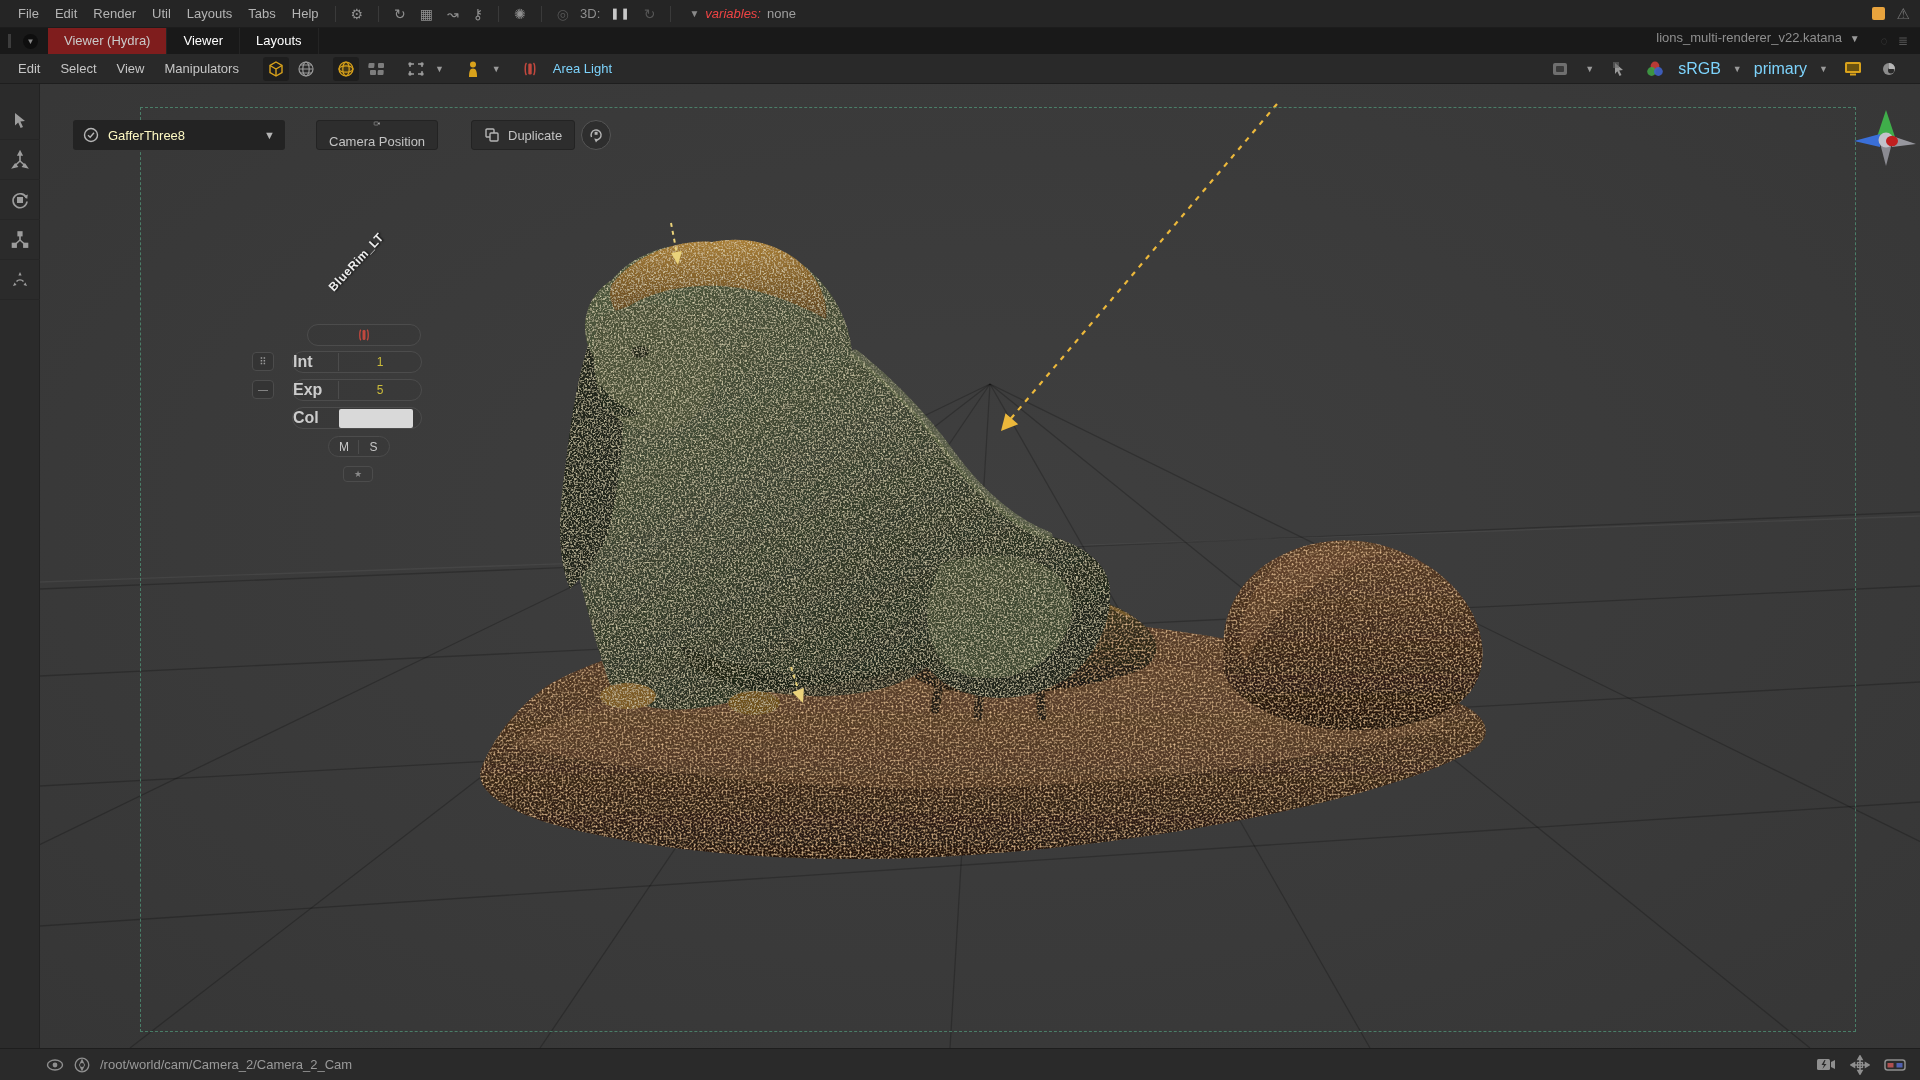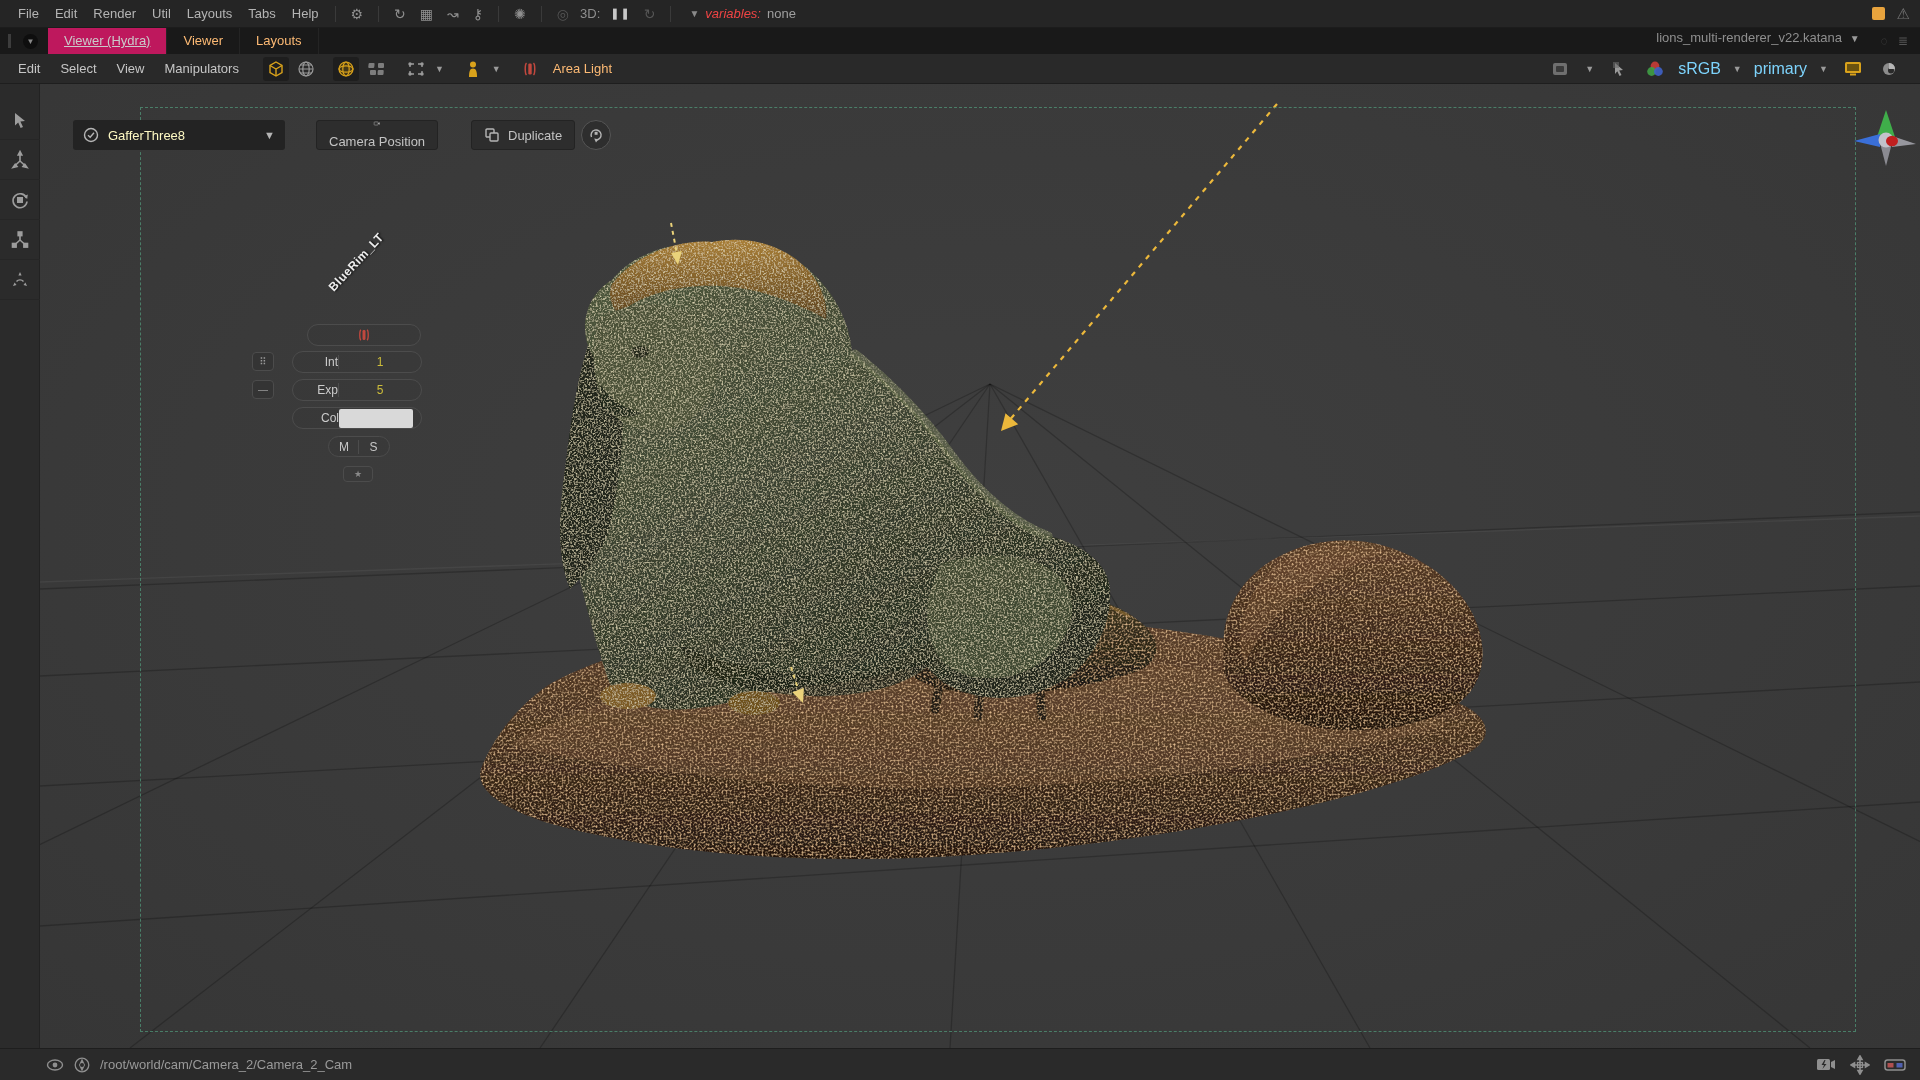--- a/index.html
+++ b/index.html
@@ -24,33 +24,33 @@
   .mb-title .caret { font-size:10px; color:#9a9a9a; margin-left:4px; }
   .mb-square { width:13px; height:13px; background:#e8a33d; border-radius:2px; }
   .mb-warning { color:#737373; font-size:15px; }
 
   
   .tabbar { height:26px; background:#191919; display:flex; align-items:flex-end; }
   .tab-grip { width:3px; height:14px; background:#3d3d3d; margin:0 6px 6px 8px; }
   .tab-menu-circle { width:15px; height:15px; border-radius:50%; background:#0e0e0e;
              color:#8a8a8a; font-size:8px; display:flex; align-items:center; justify-content:center;
              margin:0 10px 5px 6px; }
-  .tab { padding:5px 16px 6px; font-size:13px; color:#fdba74; border-right:1px solid #242424; }
-  .tab.active { background:#be185d; color:#cicaca; color:#cacaca;text-decoration:underline; }
+  .tab { padding:5px 16px 6px; font-size:13px; color:#ffffff; border-right:1px solid #242424; }
+  .tab.active { background:#7f1d1d; color:#cicaca; color:#cacaca; }
   .tab-right { margin-left:auto; display:flex; gap:10px; padding:0 12px 6px 0; color:#555; font-size:12px; }
 
   
   .vtoolbar { height:30px; background:#292929; display:flex; align-items:center;
               padding:0 8px; border-bottom:1px solid #1e1e1e; }
   .vtoolbar .menu { color:#c6c6c6; font-size:13px; padding:0 10px; }
   .tool-group { display:flex; align-items:center; margin-left:14px; gap:4px; }
   .tool-btn { width:26px; height:24px; display:flex; align-items:center; justify-content:center; border-radius:3px; }
   .tool-btn.active { background:#1e1e1e; }
   .tb-caret { color:#9a9a9a; font-size:9px; margin:0 2px; }
-  .area-light-lbl { color:#fdba74; font-size:13px; margin-left:6px; }
+  .area-light-lbl { color:#7dd3fc; font-size:13px; margin-left:6px; }
   .vtb-right { margin-left:auto; display:flex; align-items:center; gap:10px; padding-right:10px; }
   .vtb-right .txt { color:#7dd3fc; font-size:16px; }
 
   
   .main { position:relative; width:1920px; height:964px; display:flex; }
   .sidebar { width:40px; background:#2b2b2b; border-right:1px solid #222; padding-top:16px;
              display:flex; flex-direction:column; align-items:center; }
   .side-btn { width:40px; height:40px; display:flex; align-items:center; justify-content:center;
               border-bottom:1px solid #262626; }
 
@@ -72,21 +72,21 @@
 
   
   .light-label { position:absolute; left:296px; top:196px; color:#ececec; font-size:12px; font-weight:bold;
                  transform:rotate(-47deg); transform-origin:left bottom; letter-spacing:.5px;
                  text-shadow:1px 1px 2px rgba(0,0,0,.8); }
   .lw-pill { position:absolute; border:1px solid #4c4c4c; border-radius:11px; display:flex;
              align-items:center; background:rgba(50,50,50,.25); }
   .lw-sq { position:absolute; width:22px; height:19px; border:1px solid #4c4c4c; border-radius:4px;
            background:#343434; color:#9a9a9a; display:flex; align-items:center; justify-content:center;
            font-size:10px; }
-  .lw-label { color:#cccccc; font-size:12px; width:46px; text-align:right; border-right:1px solid #4c4c4c; }
+  .lw-label { color:#cccccc; font-size:16px; width:46px; text-align:left; border-right:1px solid #4c4c4c;font-weight:bold; }
   .lw-value { color:#cdbd3a; font-size:12px; flex:1; text-align:center; }
   .lw-swatch { width:74px; height:19px; background:#d9d9d9; border-radius:2px; margin:0 2px 0 0; }
   .lw-ms span { color:#c8c8c8; font-size:12px; width:29px; text-align:center; }
   .lw-ms span:first-child { border-right:1px solid #4c4c4c; }
   .lw-star { position:absolute; width:30px; height:16px; border:1px solid #4c4c4c; border-radius:4px;
              background:#3a3a3a; color:#8a8a8a; font-size:9px; display:flex; align-items:center;
              justify-content:center; }
 
   
   .statusbar { height:32px; background:#2a2a2a; border-top:1px solid #1e1e1e; display:flex;

